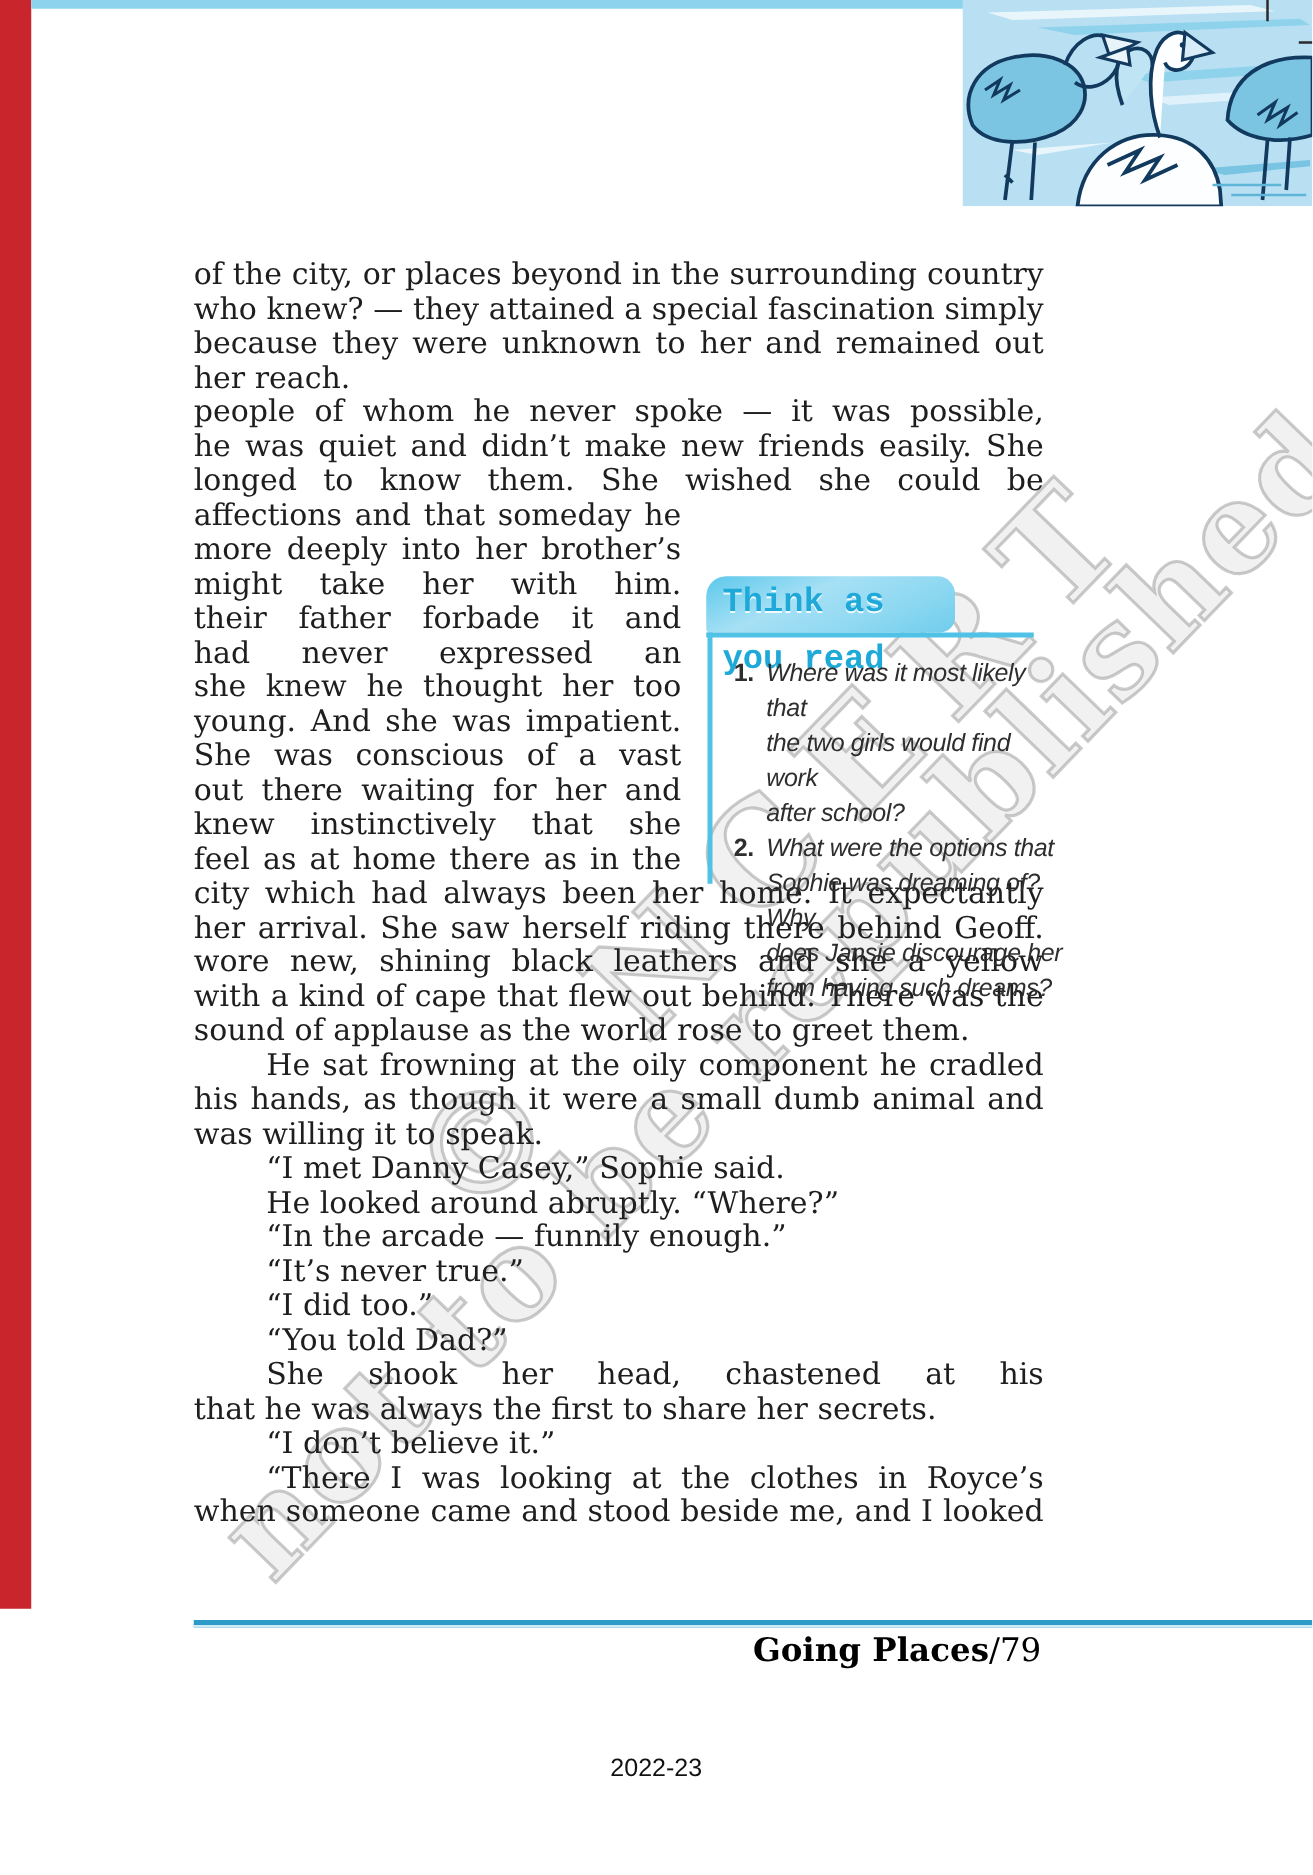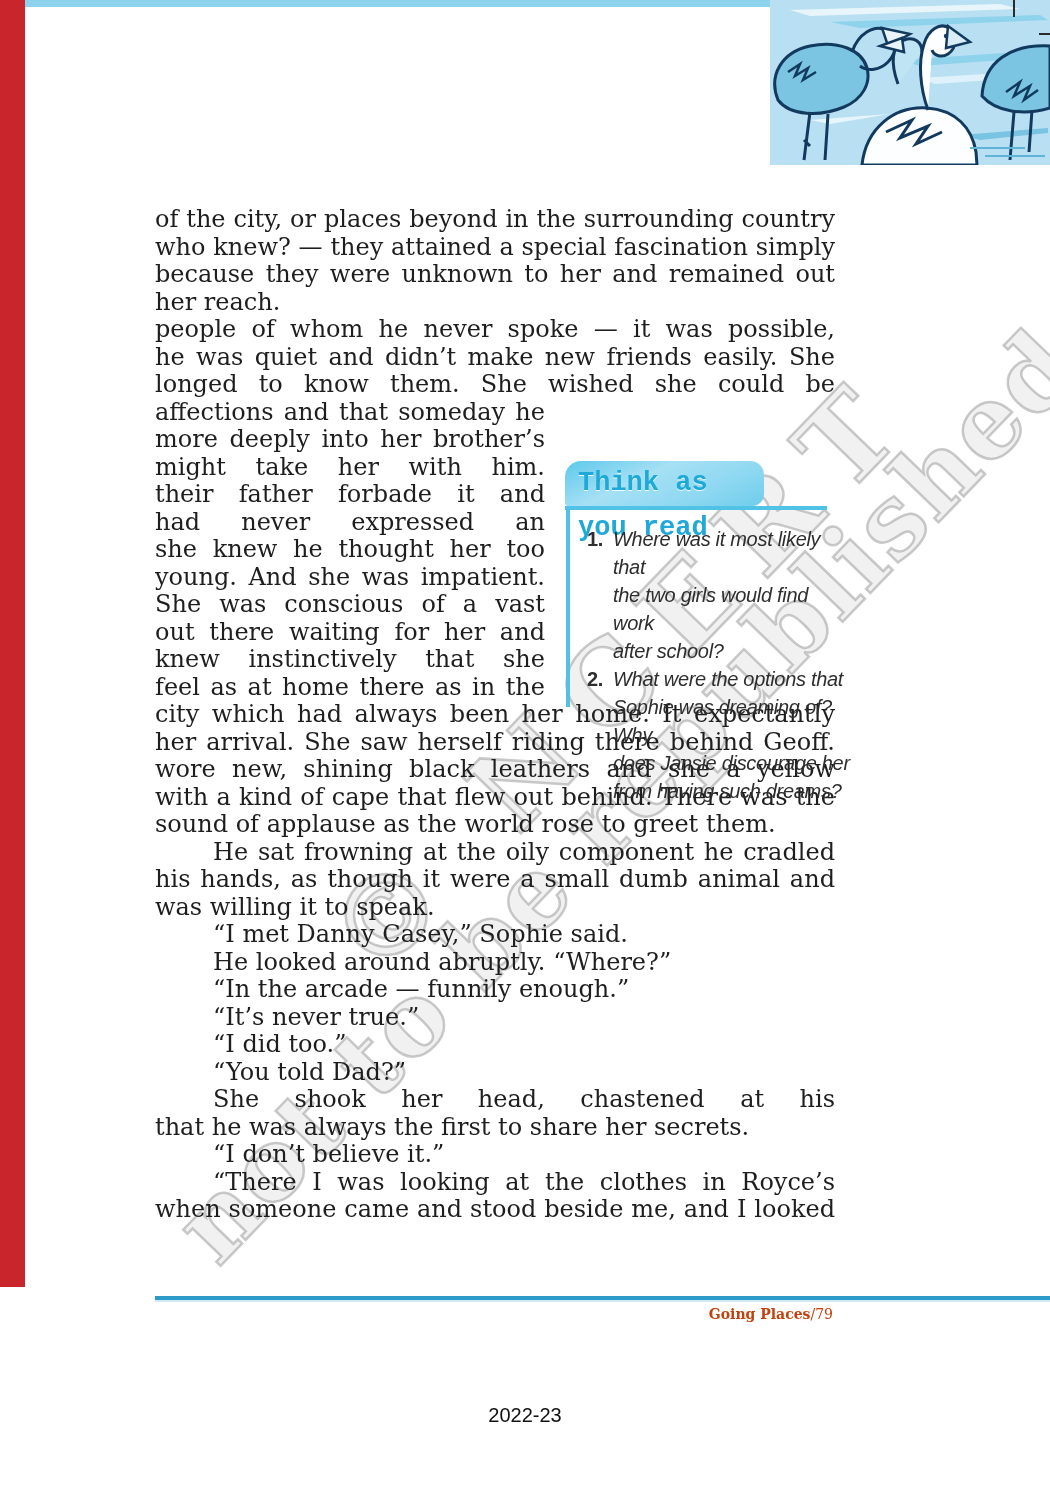--- a/index.html
+++ b/index.html
@@ -42,21 +42,21 @@
   .think-vline{position:absolute;left:1px;top:45px;width:4px;height:201px;background:var(--think_rule);}
   .think-questions{position:absolute;left:22px;top:64px;width:265px;
       font-family:"Liberation Sans",sans-serif;font-size:20px;color:#2e2e2e;letter-spacing:-0.3px;}
   .qrow{display:flex;align-items:flex-start;}
   .qnum{width:26px;flex:0 0 26px;font-weight:bold;line-height:28px;}
   .qlines div{line-height:28px;font-style:italic;}
 
   
   .footer-rule{position:absolute;left:155px;top:1296px;width:895px;height:4px;
       background:var(--footer_rule);border-bottom:2px solid #cdeaf6;z-index:2;}
-  .footer-text{position:absolute;right:217px;top:1306px;font-size:14px;color:#c2410c;z-index:2;}
+  .footer-text{position:absolute;right:217px;top:1306px;font-size:26px;color:#000000;z-index:2;}
   .footer-text .bold{font-weight:bold;}
   .year{position:absolute;left:0;top:1404px;width:1050px;text-align:center;
       font-family:"Liberation Sans",sans-serif;font-size:20px;color:#111;z-index:2;}
 </style>
 </head>
 <body>
 
 <div class="page">
 
   <div class="red-bar"></div>

